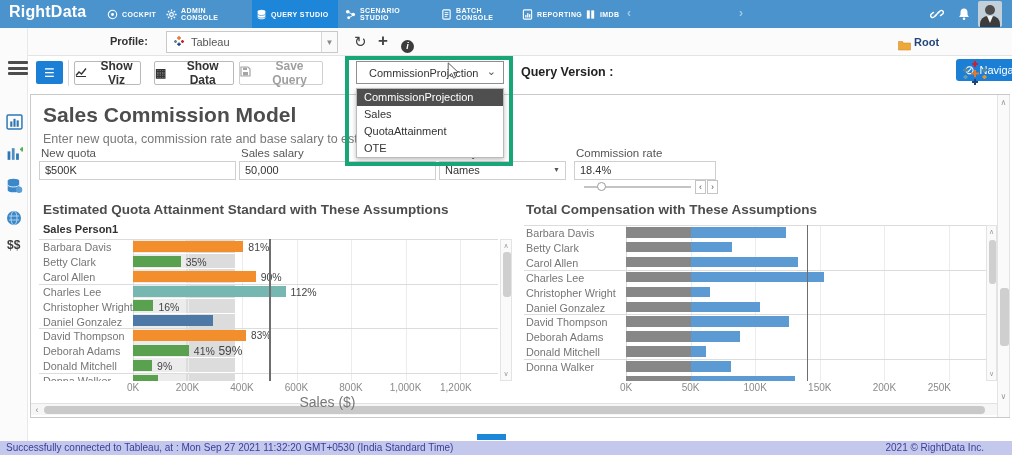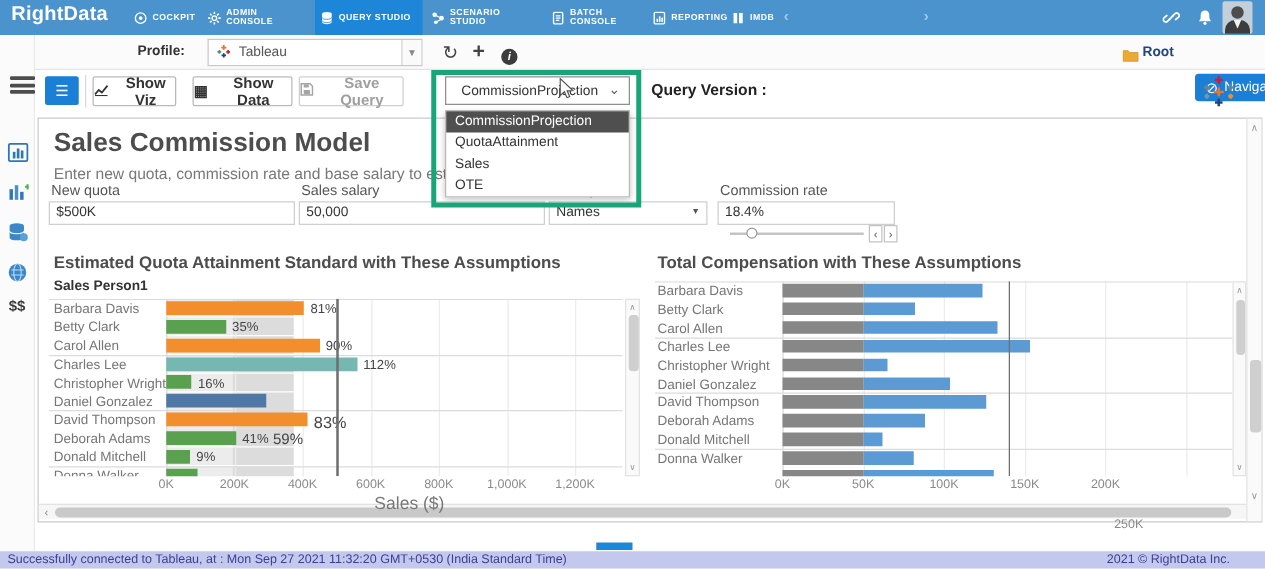--- a/index.html
+++ b/index.html
@@ -385,38 +385,38 @@
         <div style="position: absolute; left: 102px; top: 46.5px; width: 152.6px; height: 11px; background: rgb(118, 183, 178);"></div>
         <div style="position: absolute; left: 259.6px; top: 46.7px; font-size: 10.5px; color: rgb(68, 68, 68);">112%</div>
         <div style="position: absolute; left: 12px; top: 61.6px; font-size: 10.8px; color: rgb(118, 118, 118); white-space: nowrap;">Christopher Wright</div>
         <div style="position: absolute; left: 102px; top: 61.4px; width: 20.4375px; height: 11px; background: rgb(89, 161, 79);"></div>
         <div style="position: absolute; left: 127.438px; top: 61.6px; font-size: 10.5px; color: rgb(68, 68, 68);">16%</div>
         <div style="position: absolute; left: 12px; top: 76.5px; font-size: 10.8px; color: rgb(118, 118, 118); white-space: nowrap;">Daniel Gonzalez</div>
         <div style="position: absolute; left: 102px; top: 76.3px; width: 80.3875px; height: 11px; background: rgb(78, 121, 167);"></div>
         <div style="position: absolute; left: 187.387px; top: 88px; font-size: 12px; color: rgb(68, 68, 68); margin-top: 17px;">59%</div>
         <div style="position: absolute; left: 12px; top: 91.4px; font-size: 10.8px; color: rgb(118, 118, 118); white-space: nowrap;">David Thompson</div>
         <div style="position: absolute; left: 102px; top: 91.2px; width: 113.088px; height: 11px; background: rgb(242, 142, 43);"></div>
-        <div style="position: absolute; left: 220.088px; top: 91.4px; font-size: 13px; color: rgb(68, 68, 68);">83%</div>
+        <div style="position: absolute; left: 220.088px; top: 91.4px; font-size: 10px; color: rgb(68, 68, 68);">83%</div>
         <div style="position: absolute; left: 12px; top: 106.3px; font-size: 10.8px; color: rgb(118, 118, 118); white-space: nowrap;">Deborah Adams</div>
         <div style="position: absolute; left: 102px; top: 106.1px; width: 55.8625px; height: 11px; background: rgb(89, 161, 79);"></div>
         <div style="position: absolute; left: 162.863px; top: 106.3px; font-size: 10.5px; color: rgb(68, 68, 68);">41%</div>
         <div style="position: absolute; left: 12px; top: 121.2px; font-size: 10.8px; color: rgb(118, 118, 118); white-space: nowrap;">Donald Mitchell</div>
         <div style="position: absolute; left: 102px; top: 121px; width: 19.075px; height: 11px; background: rgb(89, 161, 79);"></div>
         <div style="position: absolute; left: 126.075px; top: 121.2px; font-size: 10.5px; color: rgb(68, 68, 68);">9%</div>
         <div style="position: absolute; left: 12px; top: 136.1px; font-size: 10.8px; color: rgb(118, 118, 118); white-space: nowrap;">Donna Walker</div>
         <div style="position: absolute; left: 102px; top: 135.9px; width: 24.525px; height: 11px; background: rgb(89, 161, 79);"></div>
         <div style="position: absolute; left: 238.25px; top: 0px; width: 1.5px; height: 142px; background: rgb(110, 110, 110);"></div>
       </div>
       <div style="position: absolute; left: 82px; top: 287px; width: 40px; text-align: center; font-size: 10px; color: rgb(138, 138, 138);">0K</div>
       <div style="position: absolute; left: 136.5px; top: 287px; width: 40px; text-align: center; font-size: 10px; color: rgb(138, 138, 138);">200K</div>
       <div style="position: absolute; left: 191px; top: 287px; width: 40px; text-align: center; font-size: 10px; color: rgb(138, 138, 138);">400K</div>
       <div style="position: absolute; left: 245.5px; top: 287px; width: 40px; text-align: center; font-size: 10px; color: rgb(138, 138, 138);">600K</div>
       <div style="position: absolute; left: 300px; top: 287px; width: 40px; text-align: center; font-size: 10px; color: rgb(138, 138, 138);">800K</div>
       <div style="position: absolute; left: 354.5px; top: 287px; width: 40px; text-align: center; font-size: 10px; color: rgb(138, 138, 138);">1,000K</div>
-      <div style="position: absolute; left: 409px; top: 287px; width: 40px; text-align: center; font-size: 10px; color: rgb(138, 138, 138);">1,200K</div>
+      <div style="position: absolute; left: 409px; top: 287px; width: 40px; text-align: left; font-size: 10px; color: rgb(138, 138, 138);">1,200K</div>
       <div style="position: absolute; left: 114px; top: 299px; width: 365px; text-align: center; font-size: 14px; color: rgb(119, 119, 119);">Sales ($)</div>
       <div style="position: absolute; left: 493px; top: 130px; width: 462px; height: 156px; overflow: hidden;">
         <div style="position: absolute; left: 102px; top: 0px; width: 1px; height: 156px; background: rgb(217, 217, 217);"></div>
         <div style="position: absolute; left: 166.6px; top: 0px; width: 1px; height: 156px; background: rgb(236, 236, 236);"></div>
         <div style="position: absolute; left: 231.2px; top: 0px; width: 1px; height: 156px; background: rgb(236, 236, 236);"></div>
         <div style="position: absolute; left: 295.8px; top: 0px; width: 1px; height: 156px; background: rgb(236, 236, 236);"></div>
         <div style="position: absolute; left: 360.4px; top: 0px; width: 1px; height: 156px; background: rgb(236, 236, 236);"></div>
         <div style="position: absolute; left: 425px; top: 0px; width: 1px; height: 156px; background: rgb(236, 236, 236);"></div>
         <div style="position: absolute; left: 0px; top: 0px; width: 462px; height: 1px; background: rgb(220, 220, 220);"></div>
         <div style="position: absolute; left: 0px; top: 44.7px; width: 462px; height: 1px; background: rgb(220, 220, 220);"></div>
@@ -455,27 +455,27 @@
         <div style="position: absolute; left: 2px; top: 151px; font-size: 10.8px; color: rgb(118, 118, 118); white-space: nowrap;"></div>
         <div style="position: absolute; left: 102px; top: 151px; width: 64.6px; height: 10.5px; background: rgb(135, 135, 135);"></div>
         <div style="position: absolute; left: 166.6px; top: 151px; width: 104.652px; height: 10.5px; background: rgb(91, 154, 210);"></div>
         <div style="position: absolute; left: 282.88px; top: 0px; width: 1.5px; height: 156px; background: rgb(110, 110, 110);"></div>
       </div>
       <div style="position: absolute; left: 575px; top: 287px; width: 40px; text-align: center; font-size: 10px; color: rgb(138, 138, 138);">0K</div>
       <div style="position: absolute; left: 639.6px; top: 287px; width: 40px; text-align: center; font-size: 10px; color: rgb(138, 138, 138);">50K</div>
       <div style="position: absolute; left: 704.2px; top: 287px; width: 40px; text-align: center; font-size: 10px; color: rgb(138, 138, 138);">100K</div>
       <div style="position: absolute; left: 768.8px; top: 287px; width: 40px; text-align: center; font-size: 10px; color: rgb(138, 138, 138);">150K</div>
       <div style="position: absolute; left: 833.4px; top: 287px; width: 40px; text-align: center; font-size: 10px; color: rgb(138, 138, 138);">200K</div>
-      <div style="position: absolute; left: 852px; top: 287px; width: 40px; text-align: center; font-size: 10px; color: rgb(138, 138, 138); margin-top: 32px;">250K</div>
+      <div style="position: absolute; left: 880px; top: 287px; width: 40px; text-align: right; font-size: 10px; color: rgb(138, 138, 138);">250K</div>
     </main>
 
   <div class="menu" id="vmenu">
       <div class="opt hl">CommissionProjection</div>
+      <div class="opt">Sales</div>
       <div class="opt">QuotaAttainment</div>
-      <div class="opt">Sales</div>
       <div class="opt">OTE</div>
     </div>
   <div class="greenbox"></div>
   <span class="cursor">
     <svg width="13" height="17" viewBox="0 0 11 16">
         <path d="M0.5 0.8 L0.5 13.5 L3.7 10.8 L5.6 15.2 L7.6 14.3 L5.7 10 L10 9.8 Z" fill="#fff" stroke="#555" stroke-width="0.9"></path>
       </svg>
   </span>
 
   <div class="bluebar"></div>

